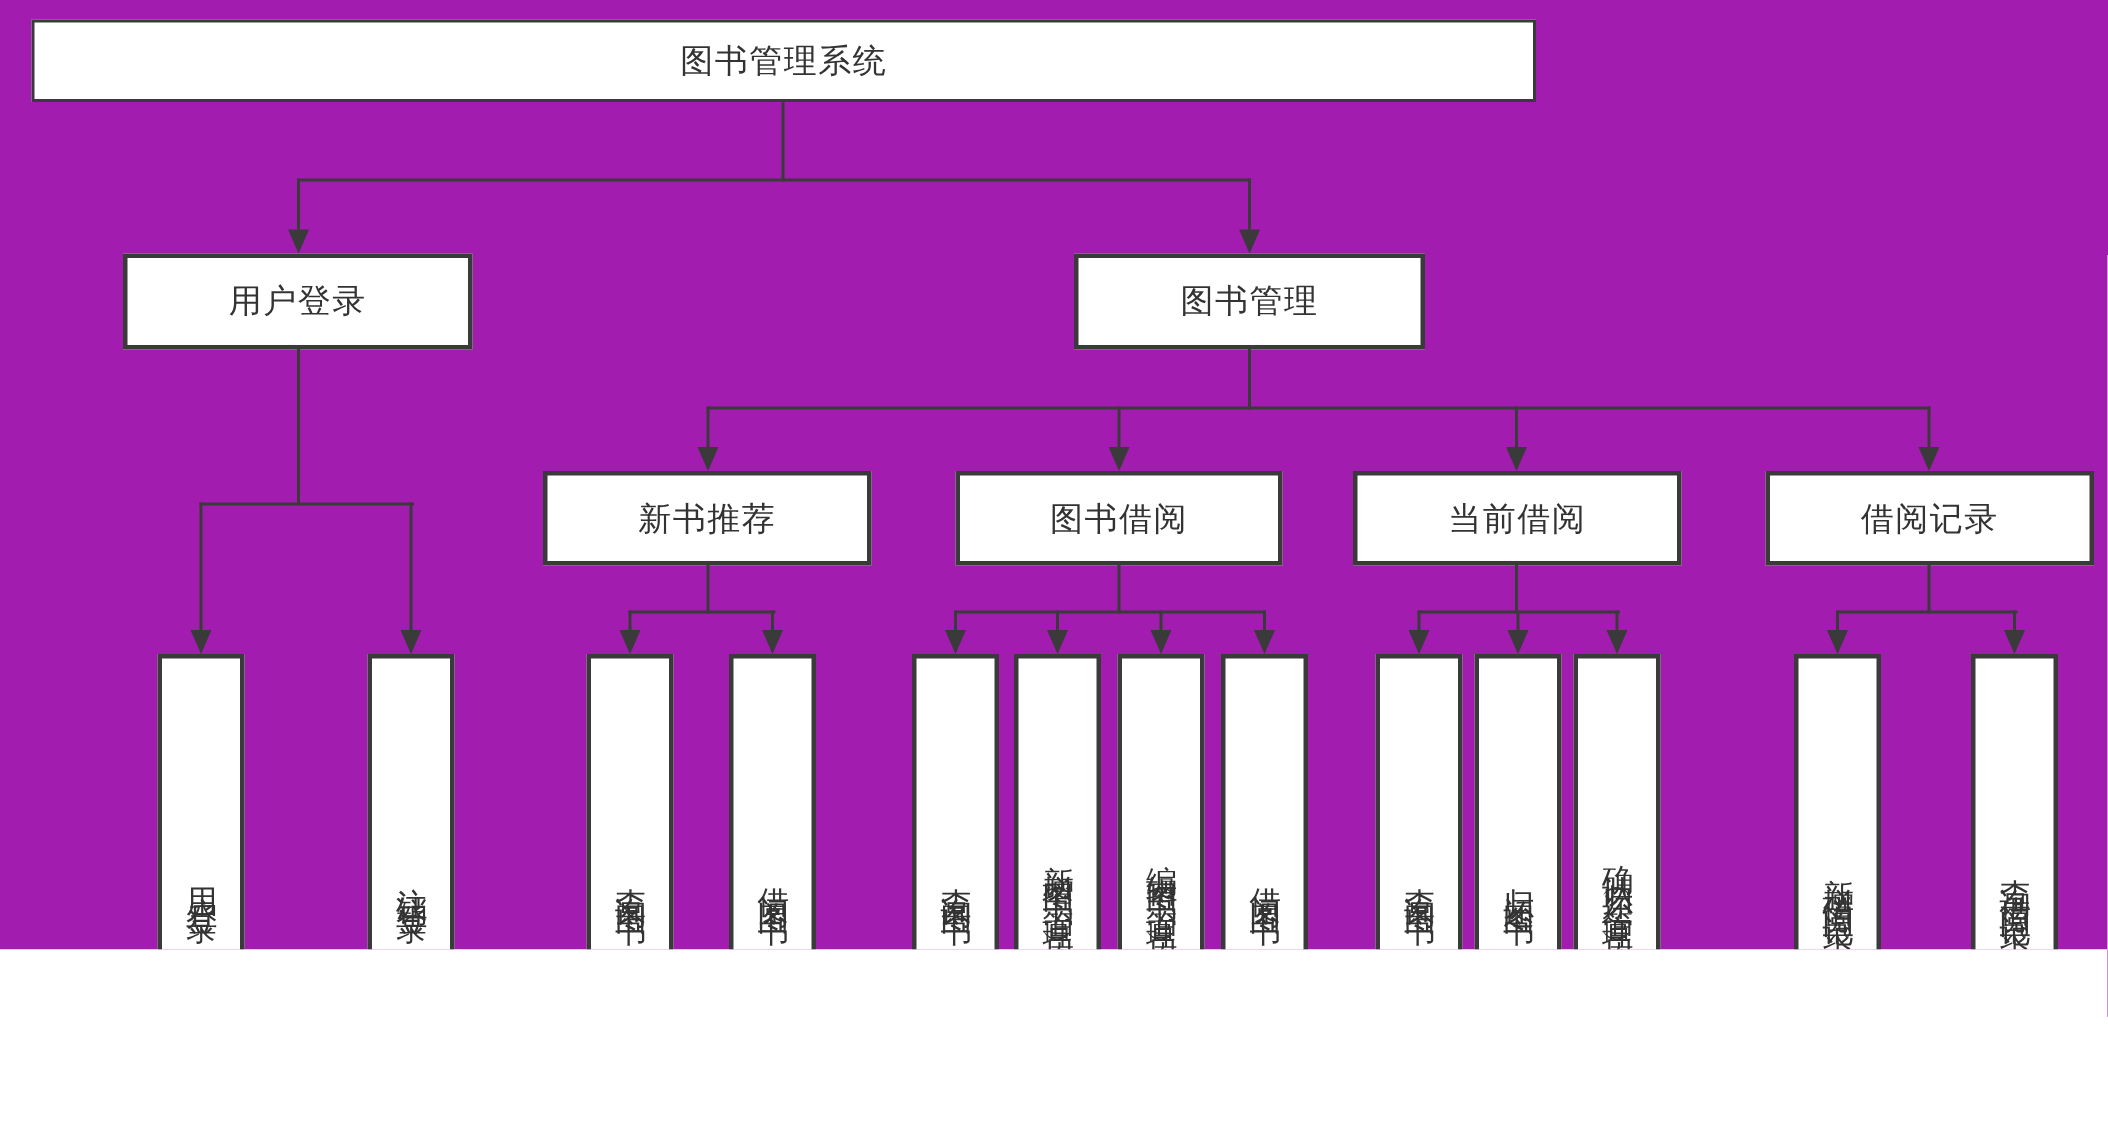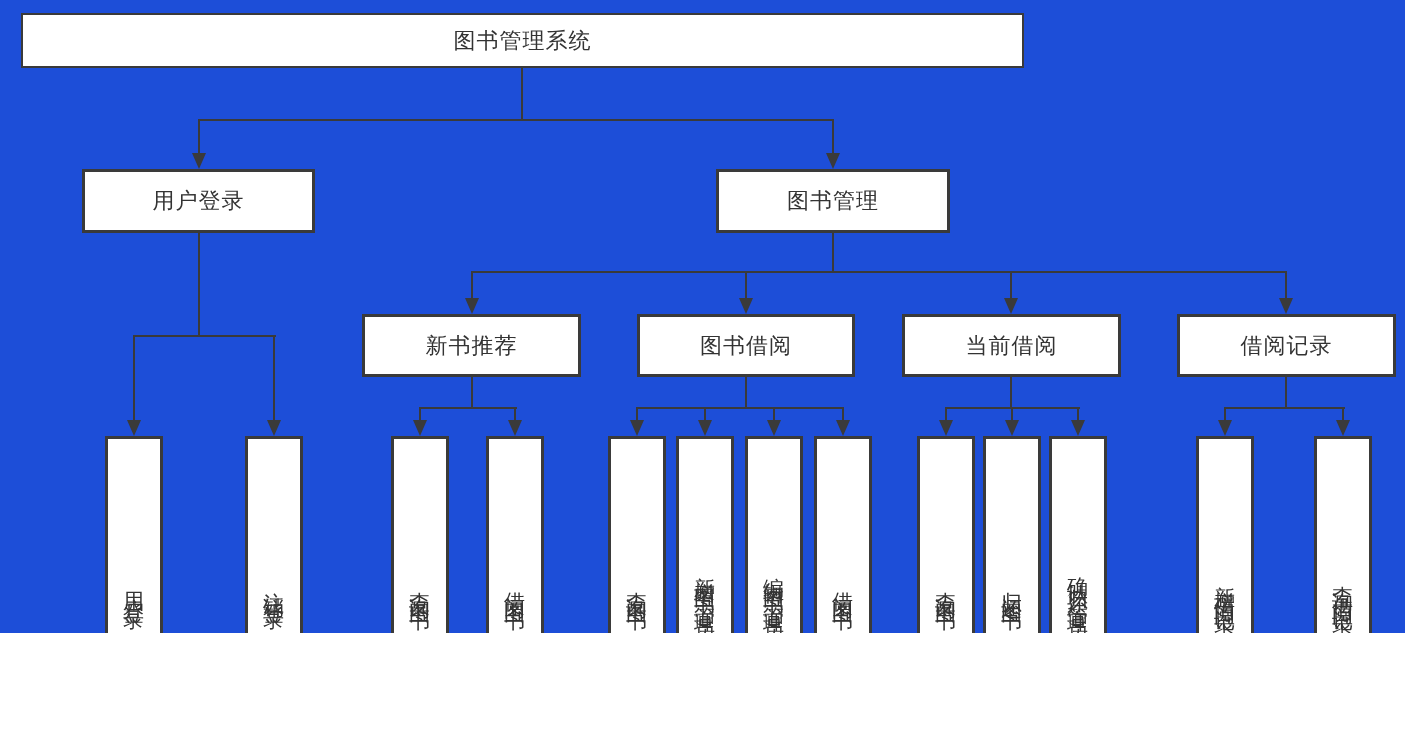--- a/index.html
+++ b/index.html
@@ -1,17 +1,17 @@
 <!DOCTYPE html>
 <html><head>
 <meta charset="utf-8">
 <style>
   html,body{margin:0;padding:0;background:#ffffff;}
   #stage{
-    position:relative;width:1405px;height:633px;background:#1d4ed8;overflow:hidden;
+    position:relative;width:1405px;height:633px;background:#a21caf;overflow:hidden;
     font-family:"Liberation Sans","DejaVu Sans",sans-serif;color:#333333;
   }
   .box{
     position:absolute;box-sizing:border-box;border:3px solid #3a3a3a;background:#ffffff;
     display:flex;align-items:center;justify-content:center;
     font-size:22px;letter-spacing:1px;color:#333333;
   }
   .box.root{border-width:2px;}
   .vbox{
     position:absolute;box-sizing:border-box;border:3px solid #3a3a3a;background:#ffffff;

